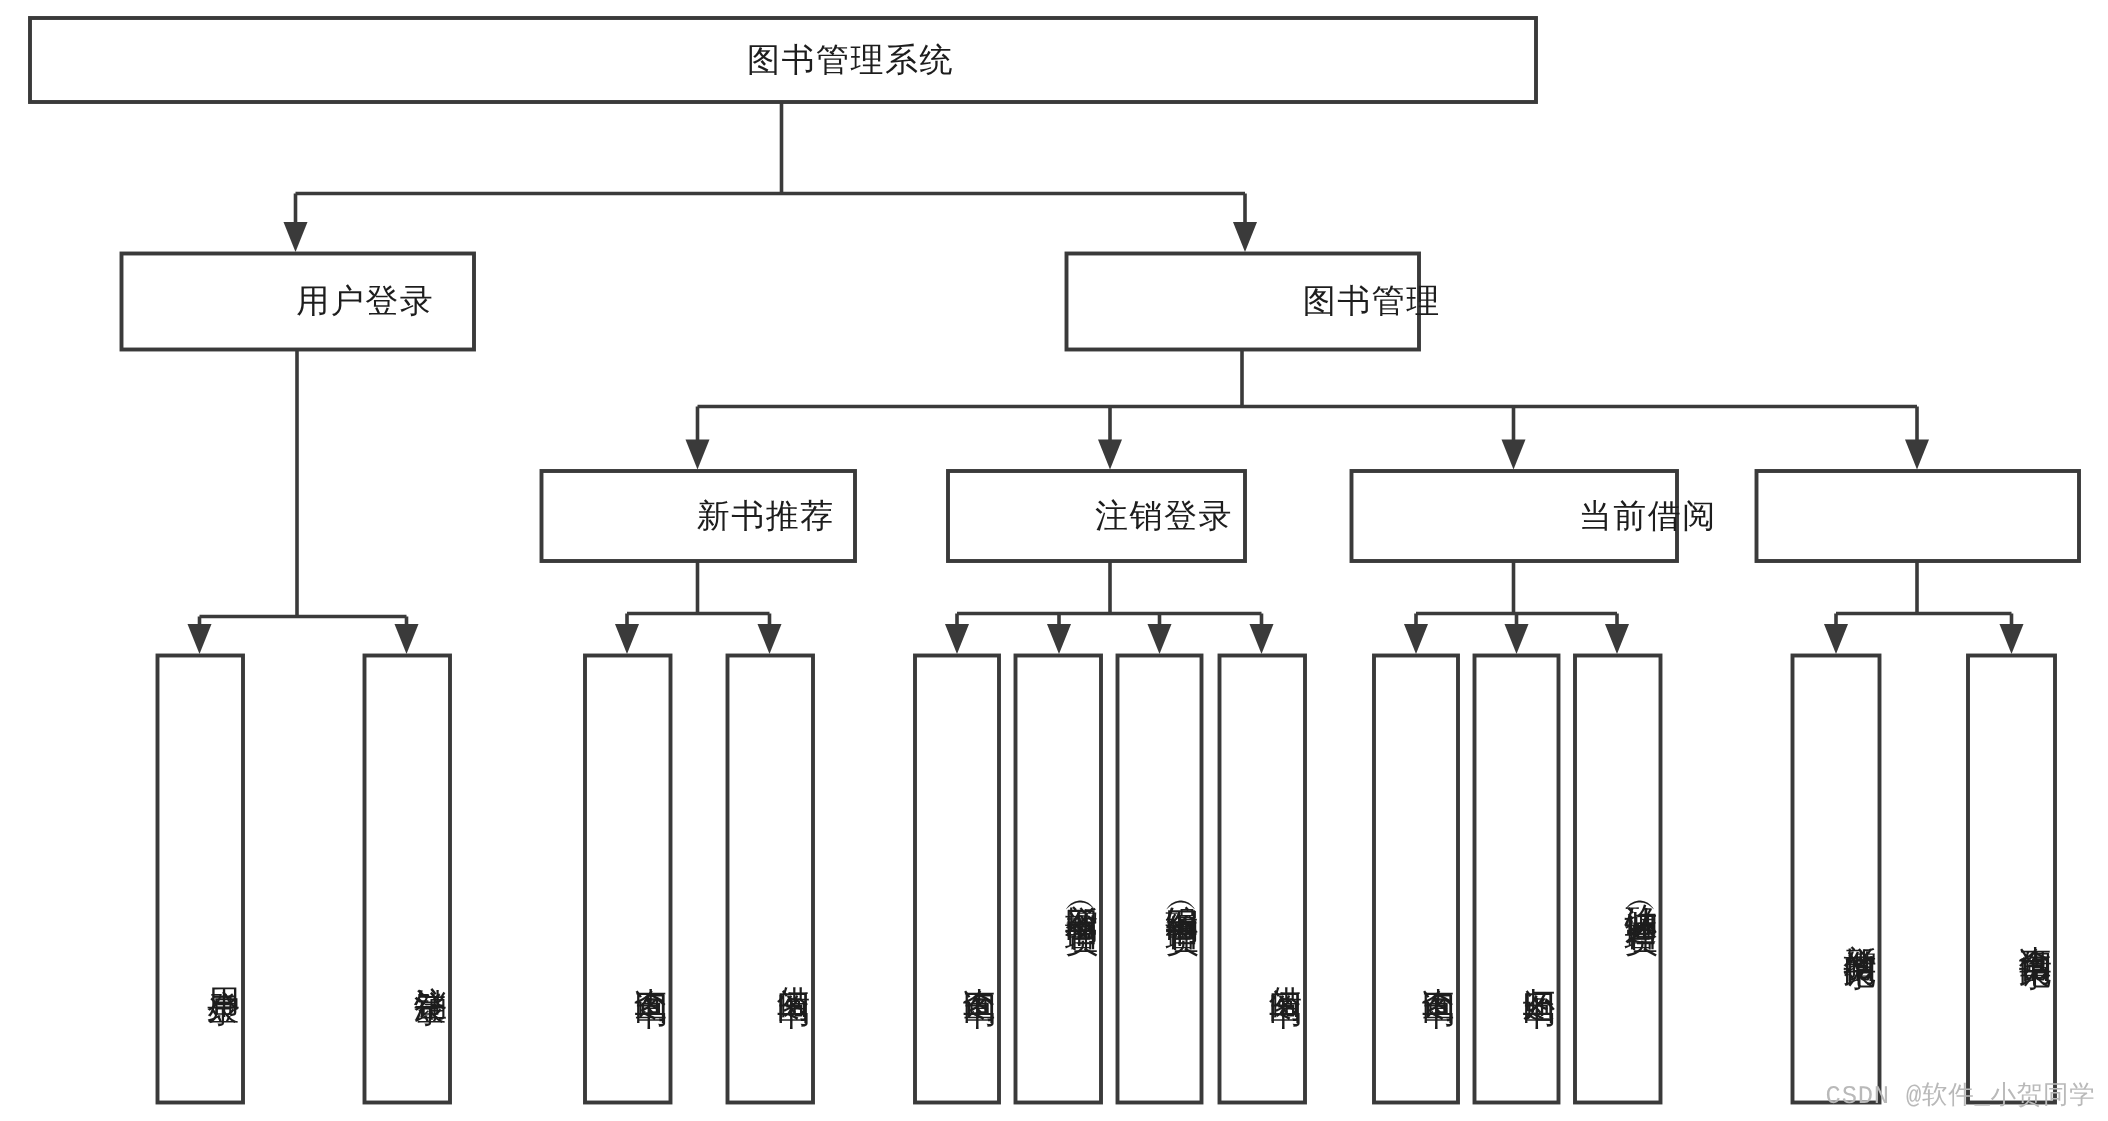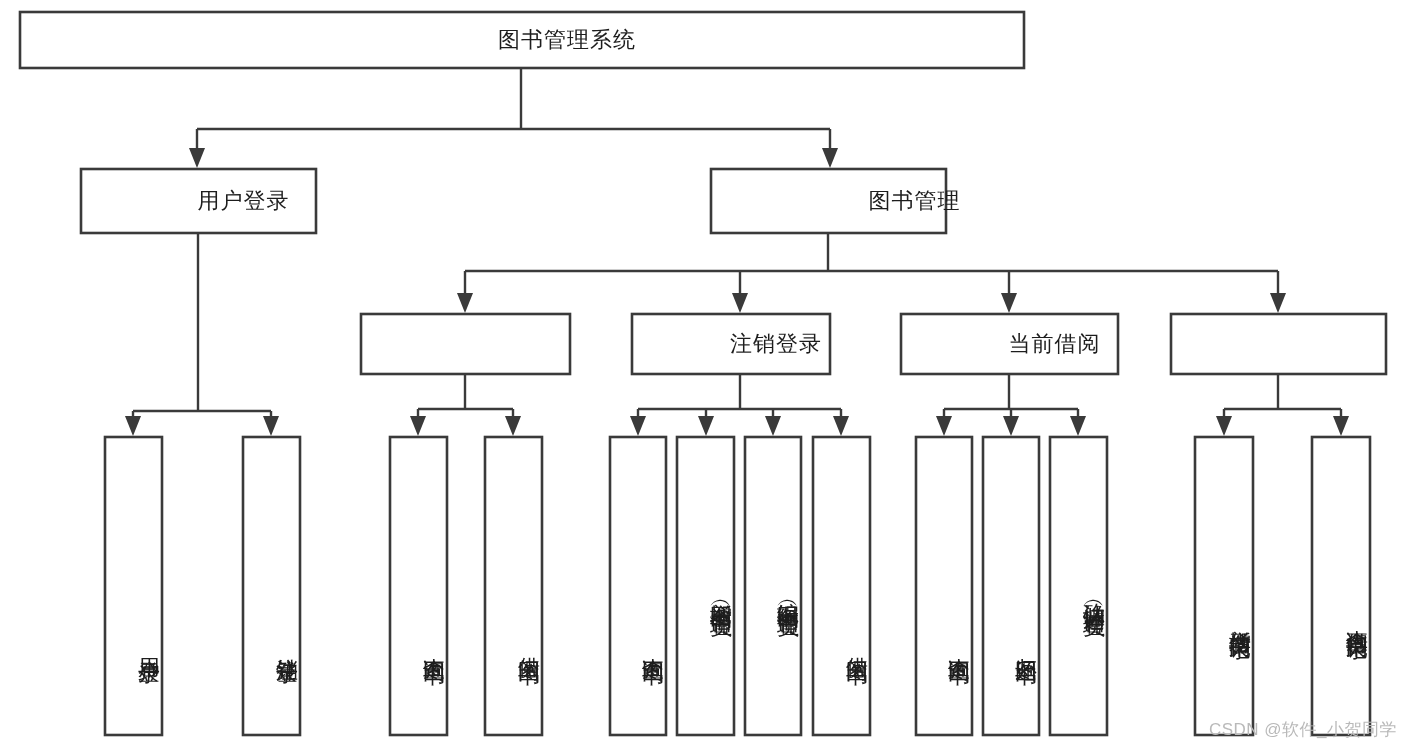--- a/index.html
+++ b/index.html
@@ -68,21 +68,21 @@
     color: #1d1d1d;
     white-space: nowrap;
     letter-spacing: 1px;
     pointer-events: none;
     padding-left: 45px;
   }
   .watermark {
     position: absolute;
     right: 8px;
     bottom: 6px;
-    font-family: Liberation Sans, sans-serif;
+    font-family: Liberation Mono, monospace;
     font-size: 17px;
     color: #b9b9b9;
     letter-spacing: 0.5px;
     user-select: none;
     pointer-events: none;
   }
 </style>
 </head>
 <body>
 
@@ -191,22 +191,23 @@
     <rect class="node-box" x="1195" y="437" width="58" height="298"></rect>
     <rect class="node-box" x="1312" y="437" width="58" height="298"></rect>
 
   </svg>
 
   <div class="mid-text-wrap" style="left:20px; top:12px; width:1004px; height:56px;">图书管理系统</div>
 
   <div class="mid-text-wrap" style="left:81px; top:169px; width:235px; height:64px;">用户登录</div>
   <div class="mid-text-wrap" style="left:711px; top:169px; width:235px; height:64px;margin-left:41px;">图书管理</div>
 
+  <div class="mid-text-wrap" style="left:361px; top:314px; width:209px; height:60px;">新书推荐</div>
   <div class="mid-text-wrap" style="left:632px; top:314px; width:198px; height:60px;">注销登录</div>
-  <div class="mid-text-wrap" style="left:901px; top:314px; width:217px; height:60px;">当前借阅</div>
+  <div class="mid-text-wrap" style="left:945px; top:314px; width:217px; height:60px;">当前借阅</div>
 
   <div class="leaf-text-wrap" style="left:105px; top:437px; width:57px; height:298px; padding-top:58px;">用户登录</div>
   <div class="leaf-text-wrap" style="left:243px; top:437px; width:57px; height:298px; padding-top:58px;">注销登录</div>
 
   <div class="leaf-text-wrap" style="left:390px; top:437px; width:57px; height:298px; padding-top:58px;">查询图书</div>
   <div class="leaf-text-wrap" style="left:485px; top:437px; width:57px; height:298px; padding-top:58px;">借阅图书</div>
 
   <div class="leaf-text-wrap" style="left:610px; top:437px; width:56px; height:298px; padding-top:58px;">查询图书</div>
   <div class="leaf-text-wrap" style="left:677px; top:437px; width:57px; height:298px; padding-top:8px;">新增图书（管理员）</div>
   <div class="leaf-text-wrap" style="left:745px; top:437px; width:56px; height:298px; padding-top:8px;">编辑图书（管理员）</div>

